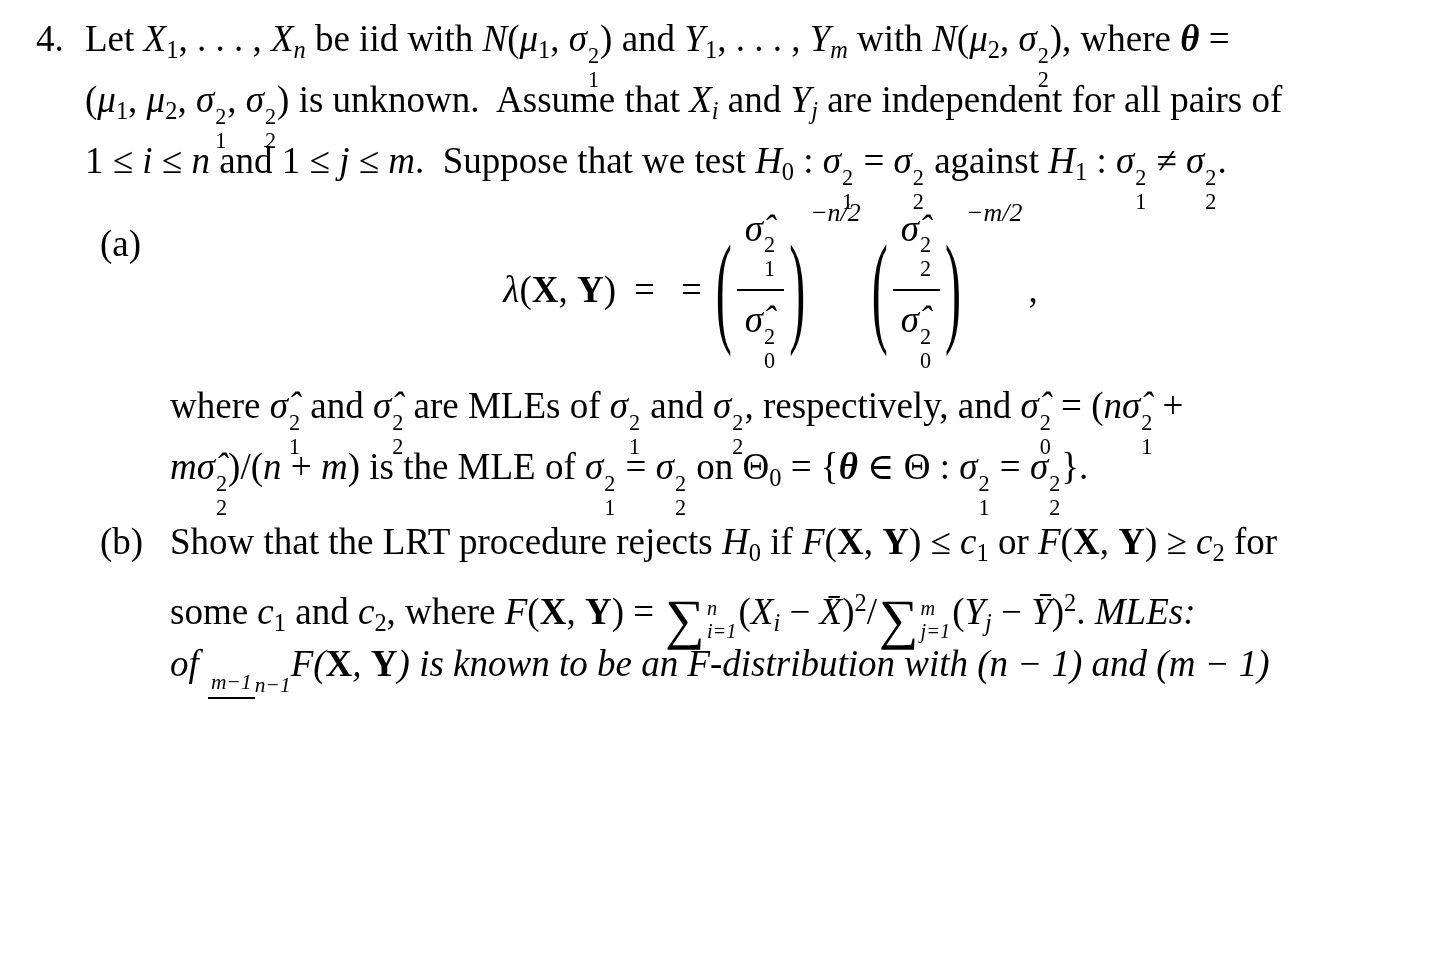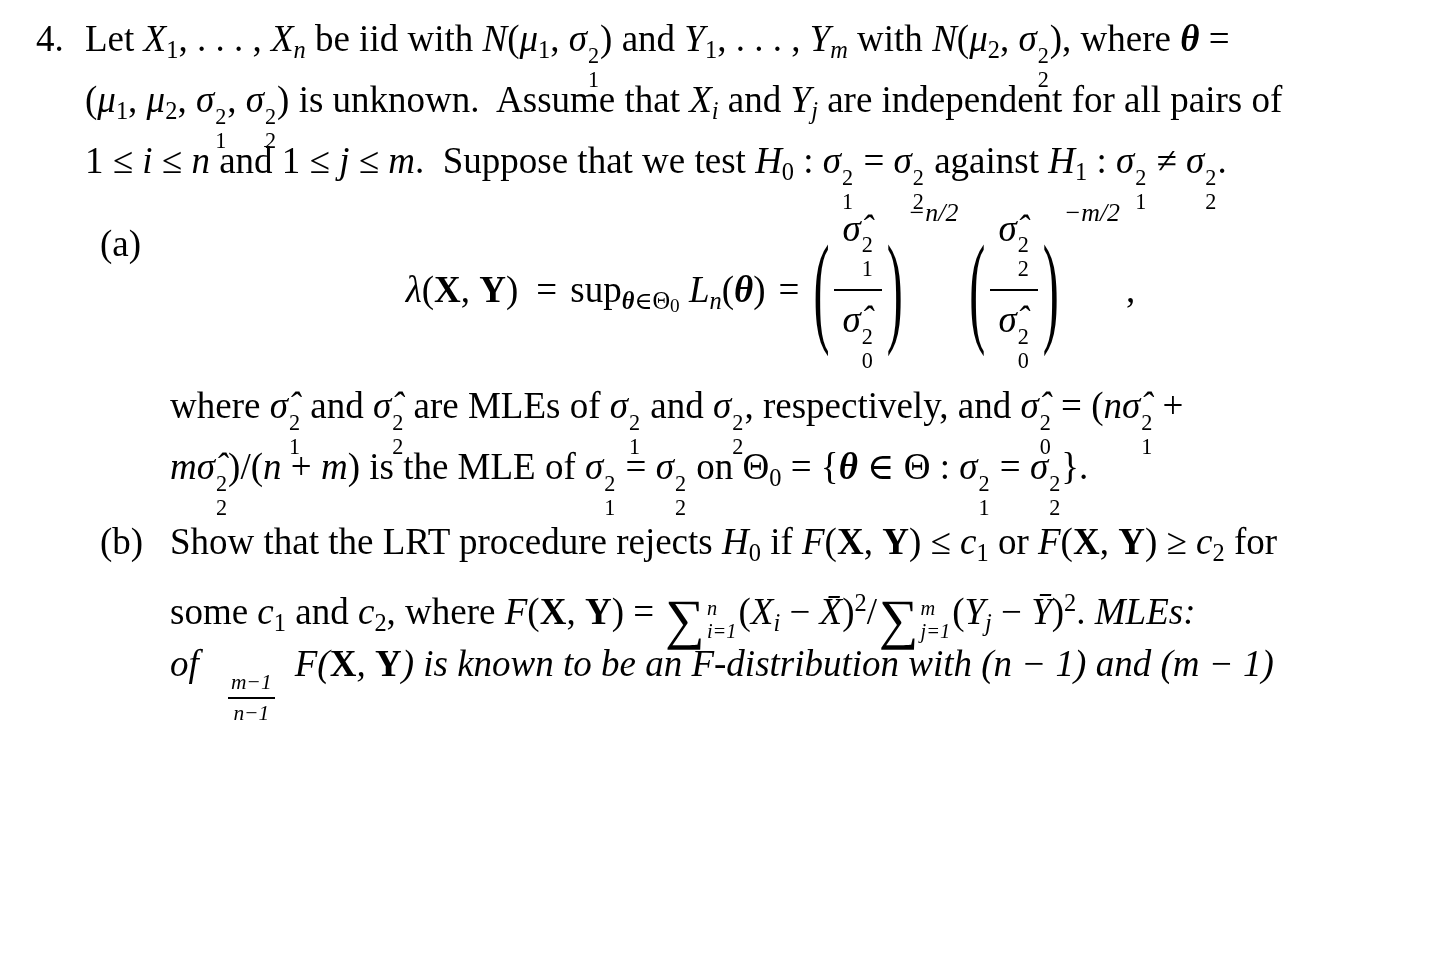--- a/index.html
+++ b/index.html
@@ -40,23 +40,23 @@
     font-style: normal; margin-left: 1px; margin-right: 1px;
   }
 
   
   .msum { display: inline-flex; align-items: center; vertical-align: -0.38em; margin: 0 2px; }
   .sigma { font-size: 1.5em; line-height: 0.85; }
   .limits { display: inline-flex; flex-direction: column; align-items: flex-start;
             font-size: 0.55em; line-height: 1.15; font-style: italic; margin-left: 2px; }
 
   
-  .mfrac { display: inline-flex; flex-direction: column; align-items: center;
+  .mfrac { display: inline-flex; flex-direction: row; align-items: center;
            font-size: 0.58em; line-height: 1.2; vertical-align: -0.62em;
-           margin: 0 20px; font-style: italic; }
+           margin: 0 0; font-style: italic; }
   .fnum { border-bottom: 2px solid #000; padding: 0 3px 1px; }
   .fden { padding-top: 2px; }
 
   
   .equation { display: flex; align-items: center; justify-content: center;
               height: 152px; margin: 4px 60px 10px 0; }
   .eq-piece { margin: 0 9px; white-space: nowrap; }
   .dfrac { display: inline-flex; flex-direction: column; align-items: center;
            margin: 0 4px; text-align: center; white-space: nowrap; }
   .dnum { border-bottom: 2px solid #000; padding: 2px 8px 8px; line-height: 1.15; }
@@ -103,21 +103,20 @@
         </span><span>.</span></div>
   </div>
 
   <div class="part part-a">
     <span class="part-label">(a)</span>
 
     <div class="equation">
       <span class="eq-piece"><span class="r-it">λ</span><span>(</span><span class="r-bf">X</span><span>, </span><span class="r-bf">Y</span><span>)</span></span>
       <span class="eq-piece">=</span>
       <span class="dfrac">
-        <span class="dden"><span>sup</span><span class="r-bi r-sb">θ</span><span class="r-sb">∈Θ</span><span class="r-sbb">0</span><span> </span><span class="r-it">L</span><span class="r-it r-sb">n</span><span>(</span><span class="r-bi">θ</span><span>)</span></span>
       </span>
       <span class="eq-piece">=</span>
       <span class="pgroup">
         <span class="bigp">(</span>
         <span class="dfrac">
           <span class="dnum"><span class="r-it">σ̂</span><span class="stk">
                 <span class="stk-t">2</span>
                 <span class="stk-b">1</span>
               </span></span>
           <span class="dden"><span class="r-it">σ̂</span><span class="stk">

